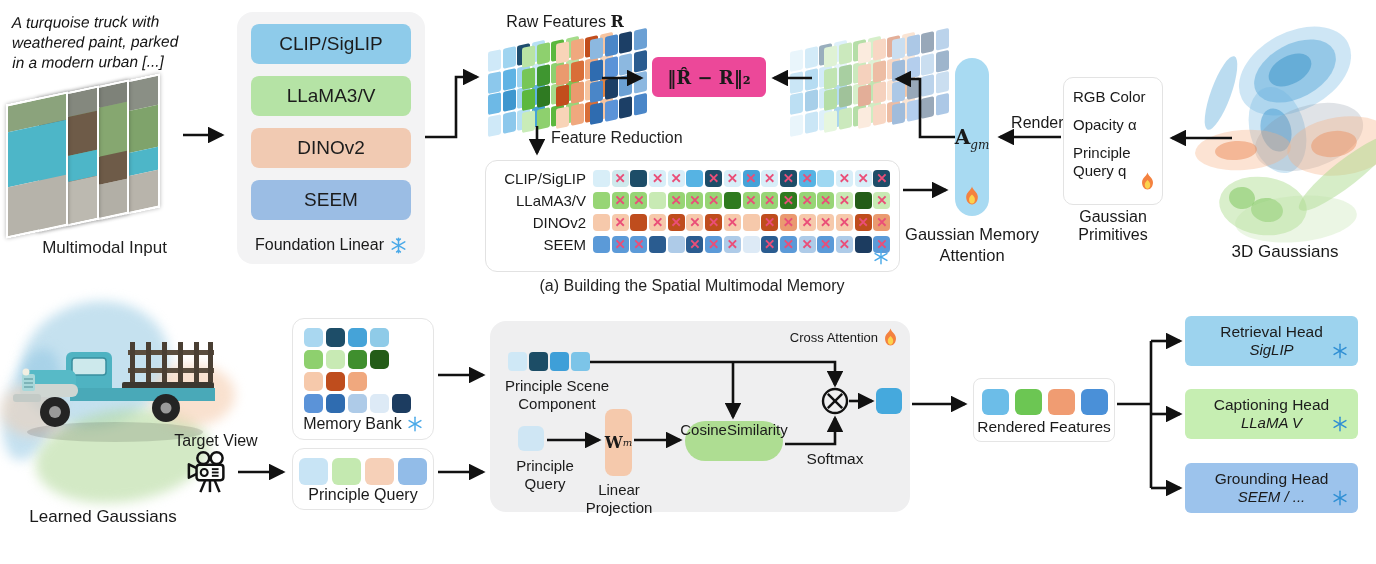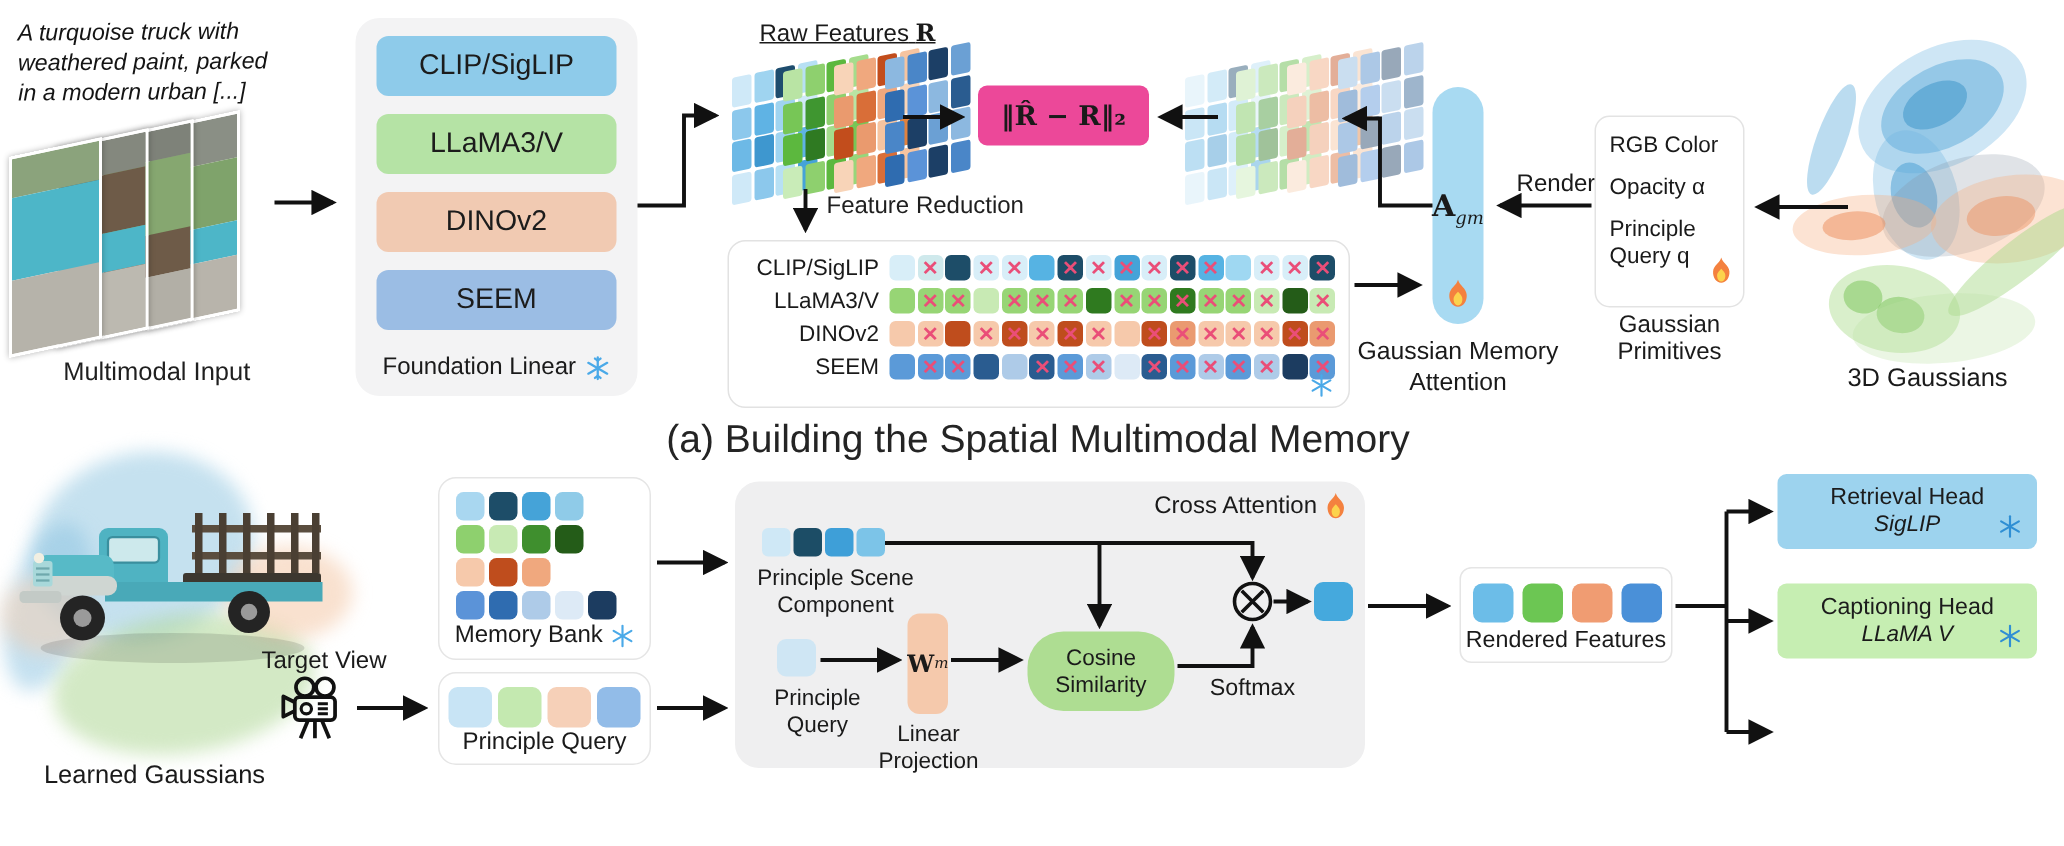--- a/index.html
+++ b/index.html
@@ -24,21 +24,21 @@
   #fm-box{left:237px;top:12px;width:188px;height:252px;background:#f3f3f4;border-radius:16px;}
   .fm-item{position:absolute;left:14px;width:160px;height:40px;border-radius:8px;
            display:flex;align-items:center;justify-content:center;font-size:19px;color:#1c1c1c;}
   #fm-label{position:absolute;left:0;bottom:10px;width:100%;display:flex;gap:6px;
             align-items:center;justify-content:center;font-size:16px;}
 
   
   .fgrid{position:absolute;display:grid;grid-template-columns:repeat(4,13px);grid-auto-rows:20px;
          gap:1.5px;transform:skewY(-12deg);}
   .gcell{border-radius:2px;}
-  #raw-label{left:482px;top:12px;width:166px;font-size:16px;text-decoration:underline;}
+  #raw-label{left:482px;top:12px;width:166px;font-size:16px;}
   #raw-grids{left:488px;top:34px;width:160px;height:96px;}
   #ren-label{left:772px;top:12px;width:192px;font-size:16px;}
   #ren-grids{left:790px;top:34px;width:160px;height:96px;opacity:.45;}
 
   #loss-box{left:652px;top:57px;width:114px;height:40px;background:#ec4899;border-radius:6px;
             display:flex;align-items:center;justify-content:center;font-size:18px;font-weight:bold;}
   #freduct-label{left:551px;top:129px;font-size:16px;}
 
   
   #mtable{left:485px;top:160px;width:415px;height:112px;background:#fff;
@@ -66,21 +66,21 @@
           border-radius:10px;box-sizing:border-box;padding:10px 9px;font-size:15px;line-height:1.25;}
   #gp-box .gp-item{margin-bottom:9px;}
   #gp-flame{position:absolute;right:7px;bottom:8px;}
   #gp-label{left:1043px;top:208px;width:140px;font-size:16px;}
 
   
   #g3d{left:1195px;top:14px;width:180px;height:230px;}
   .el{position:absolute;border-radius:50%;}
   #g3d-label{left:1225px;top:242px;width:120px;font-size:17px;}
 
-  .caption{font-size:26px;color:#242424;}
+  .caption{font-size:16px;color:#242424;}
   #cap-a{left:442px;top:277px;width:500px;}
   #cap-b{left:421px;top:521px;width:500px;}
 
   
   #lg{left:0;top:292px;width:250px;height:215px;}
   .blob{position:absolute;border-radius:50%;filter:blur(6px);}
   #lg-label{left:28px;top:507px;width:150px;font-size:17px;}
   #tv-label{left:163px;top:432px;width:106px;font-size:16px;}
   #tv-cam{left:186px;top:449px;}
 
@@ -90,32 +90,32 @@
   .mb-row .cell{width:19px;height:19px;border-radius:5px;}
   #mb-label{position:absolute;left:0;bottom:6px;width:100%;display:flex;gap:5px;
             align-items:center;justify-content:center;font-size:16px;}
   #pq-box{left:292px;top:448px;width:142px;height:62px;}
   #pq-cells{position:absolute;left:6px;top:9px;display:flex;gap:4px;}
   #pq-cells .cell{width:29px;height:27px;border-radius:6px;}
   #pq-label{position:absolute;left:0;bottom:5px;width:100%;font-size:16px;}
 
   
   #ca-box{left:490px;top:321px;width:420px;height:191px;background:#efeff0;border-radius:16px;}
-  #ca-title{position:absolute;right:12px;top:7px;display:flex;gap:5px;align-items:center;font-size:16px;}
+  #ca-title{position:absolute;right:12px;top:7px;display:flex;gap:5px;align-items:center;font-size:13px;}
   #psc-cells{position:absolute;left:18px;top:31px;display:flex;gap:2px;}
   #psc-cells .cell{width:19px;height:19px;border-radius:4px;}
   #psc-label{position:absolute;left:2px;top:56px;width:130px;font-size:15px;line-height:1.2;}
   #pqc-cell{position:absolute;left:28px;top:105px;width:26px;height:25px;border-radius:6px;}
   #pqc-label{position:absolute;left:0px;top:136px;width:110px;font-size:15px;line-height:1.2;}
   #wm-bar{position:absolute;left:115px;top:88px;width:27px;height:67px;border-radius:8px;
           display:flex;align-items:center;justify-content:center;font-size:16px;font-weight:bold;}
   #wm-bar sub{font-size:10px;font-style:italic;font-weight:normal;}
   #lp-label{position:absolute;left:86px;top:160px;width:86px;font-size:15px;line-height:1.2;}
-  #cos-pill{position:absolute;left:195px;top:100px;width:98px;height:53px;border-radius:24px;
-            display:flex;flex-direction:column;align-items:center;justify-content:center;
+  #cos-pill{position:absolute;left:195px;top:100px;width:98px;height:40px;border-radius:24px;
+            display:flex;flex-direction:row;justify-content:center;
             font-size:15px;line-height:1.2;}
   #softmax-label{position:absolute;left:305px;top:129px;width:80px;font-size:15.5px;}
   #otimes{position:absolute;left:331px;top:66px;}
   #out-cell{position:absolute;left:386px;top:67px;width:26px;height:26px;border-radius:6px;}
 
   
   #rf-box{left:973px;top:378px;width:142px;height:64px;border-radius:8px;}
   #rf-cells{position:absolute;left:8px;top:10px;display:flex;gap:6px;}
   #rf-cells .cell{width:27px;height:26px;border-radius:6px;}
   #rf-label{position:absolute;left:0;bottom:5px;width:100%;font-size:15.5px;}
@@ -659,20 +659,31 @@
     <div class="t">Captioning Head</div>
     <div class="s">LLaMA V</div>
     <svg class="snow" viewBox="0 0 20 20" width="16" height="16">
         <g stroke="#2f8fd4" stroke-width="1.8" stroke-linecap="round" fill="none">
           <line x1="10" y1="1.5" x2="10" y2="18.5"></line>
           <line x1="2.6" y1="5.75" x2="17.4" y2="14.25"></line>
           <line x1="2.6" y1="14.25" x2="17.4" y2="5.75"></line>
         </g>
       </svg>
   </div>
+  <div class="head" style="top: 463px; background: rgb(156, 195, 236);">
+    <div class="t">Grounding Head</div>
+    <div class="s">SEEM / ...</div>
+    <svg class="snow" viewBox="0 0 20 20" width="16" height="16">
+        <g stroke="#2f8fd4" stroke-width="1.8" stroke-linecap="round" fill="none">
+          <line x1="10" y1="1.5" x2="10" y2="18.5"></line>
+          <line x1="2.6" y1="5.75" x2="17.4" y2="14.25"></line>
+          <line x1="2.6" y1="14.25" x2="17.4" y2="5.75"></line>
+        </g>
+      </svg>
+  </div>
 
 
   <svg id="arrows">
     <defs>
       <marker id="ah" viewBox="0 0 10 10" refX="8.5" refY="5" markerWidth="6.5" markerHeight="6.5" orient="auto-start-reverse">
         <path d="M0,0 L10,5 L0,10 Z" fill="#111"></path>
       </marker>
     </defs>
     <g stroke="#111" stroke-width="2.6" fill="none">
       <path d="M183,135 L222,135" marker-end="url(#ah)"></path>

